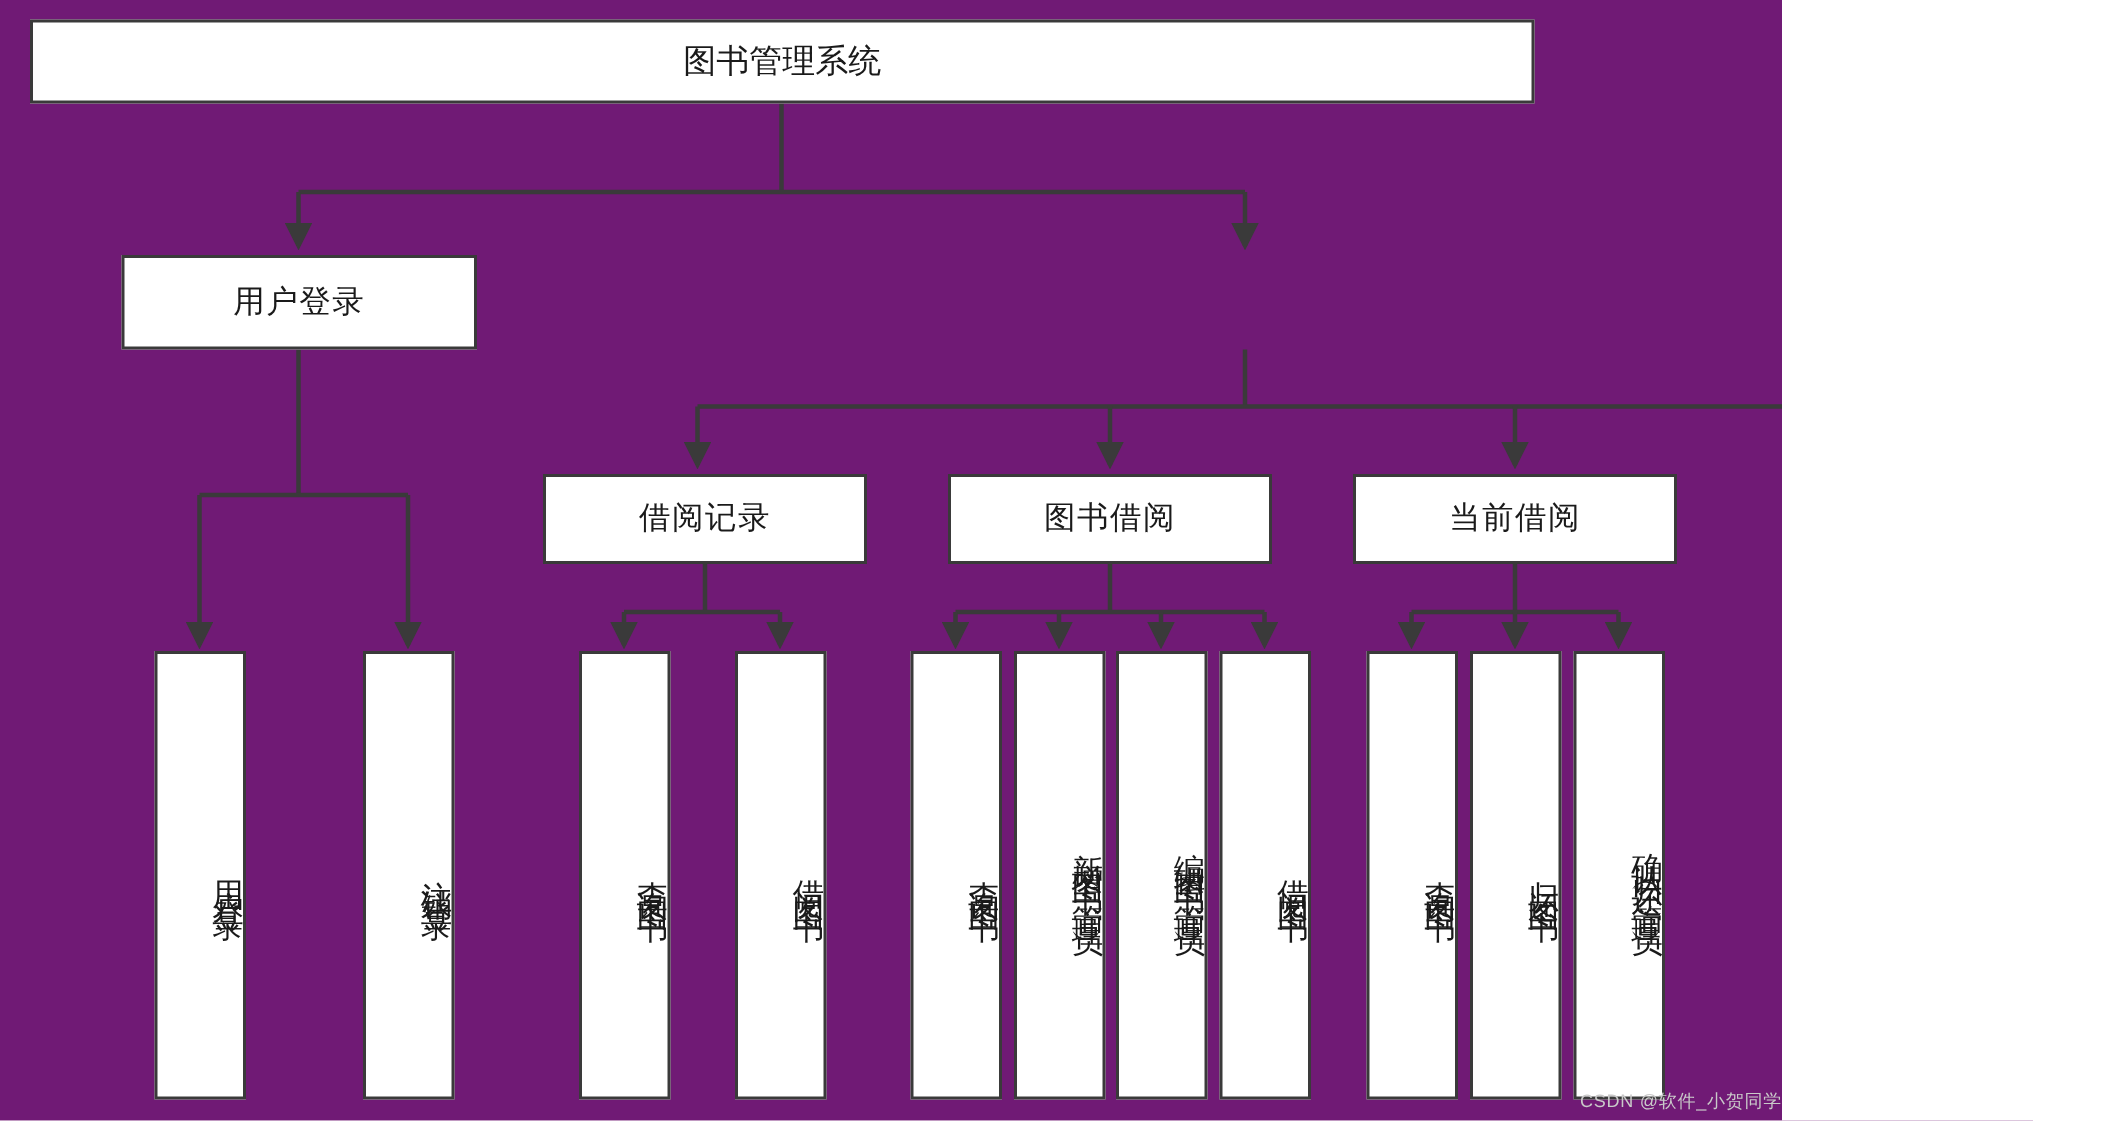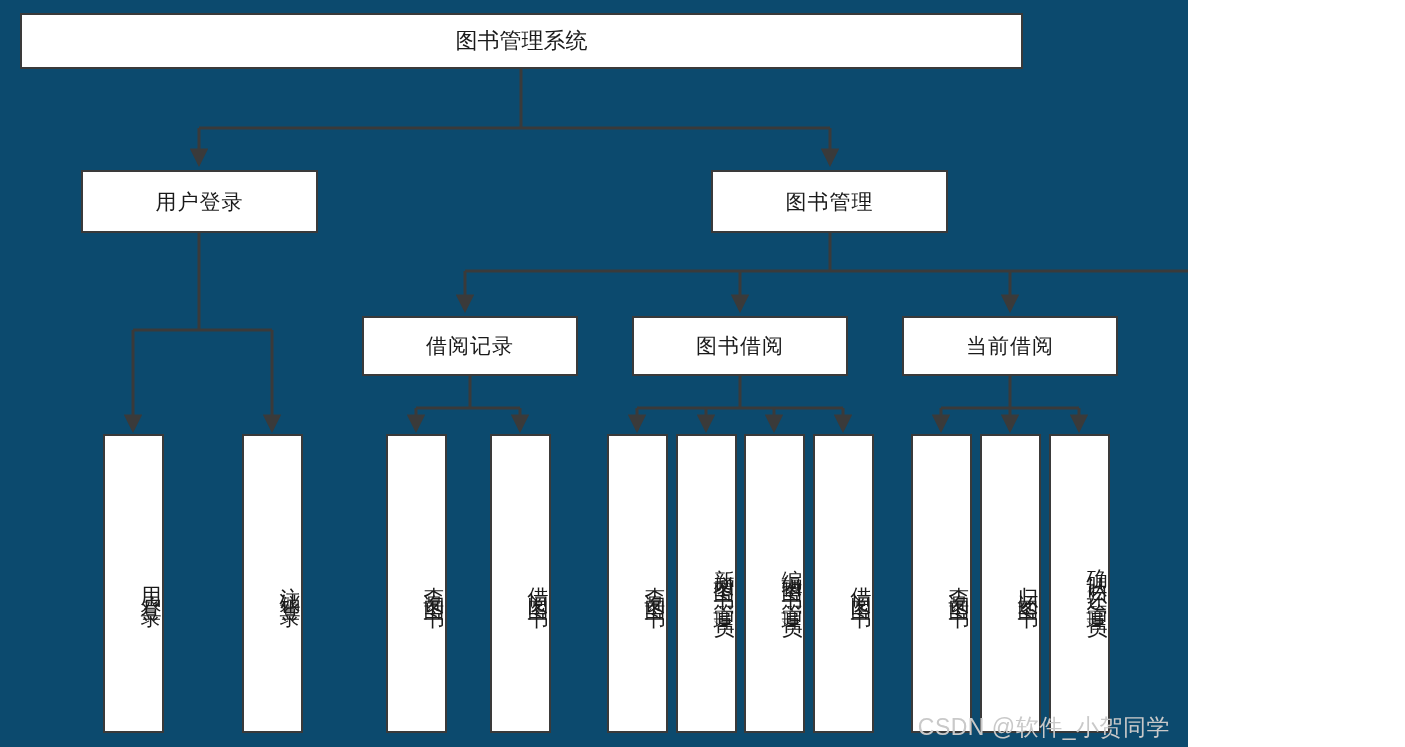--- a/index.html
+++ b/index.html
@@ -4,21 +4,21 @@
 <style>
   html,body{margin:0;padding:0;background:#ffffff;}
   body{
     font-family:"Liberation Sans","DejaVu Sans",sans-serif;
     -webkit-font-smoothing:antialiased;
   }
   #canvas{
     position:relative;
     width:1188px;
     height:747px;
-    background:#0c4a6e;
+    background:#701a75;
     overflow:hidden;
   }
   svg#wires{
     position:absolute;
     left:0; top:0;
     width:1405px;
     height:747px;
     pointer-events:none;
   }
   .node{
@@ -48,23 +48,23 @@
     align-items:flex-start;
     justify-content:center;
   }
   .node.leaf span{
     display:block;
     writing-mode:vertical-rl;
     text-orientation:upright;
   }
   .watermark{
     position:absolute;
-    right:18px;
+    right:0;
     bottom:4px;
-    font-size:23px;
+    font-size:12px;
     color:#c9c9c9;
     letter-spacing:0.5px;
     white-space:nowrap;
     user-select:none;
   }
 </style>
 </head>
 <body>
 
 <div id="canvas">
@@ -119,23 +119,20 @@
     </g>
   </svg>
 
   <div class="node root" style="left:20px; top:13px; width:1003px; height:56px;">
     <span>图书管理系统</span>
   </div>
 
   <div class="node h" style="left:81px; top:170px; width:237px; height:63px;">
     <span>用户登录</span>
   </div>
-  <div class="node h" style="left:711px; top:170px; width:237px; height:63px;">
-    <span>图书管理</span>
-  </div>
 
   <div class="node h" style="left:362px; top:316px; width:216px; height:60px;">
     <span>借阅记录</span>
   </div>
   <div class="node h" style="left:632px; top:316px; width:216px; height:60px;">
     <span>图书借阅</span>
   </div>
   <div class="node h" style="left:902px; top:316px; width:216px; height:60px;">
     <span>当前借阅</span>
   </div>

